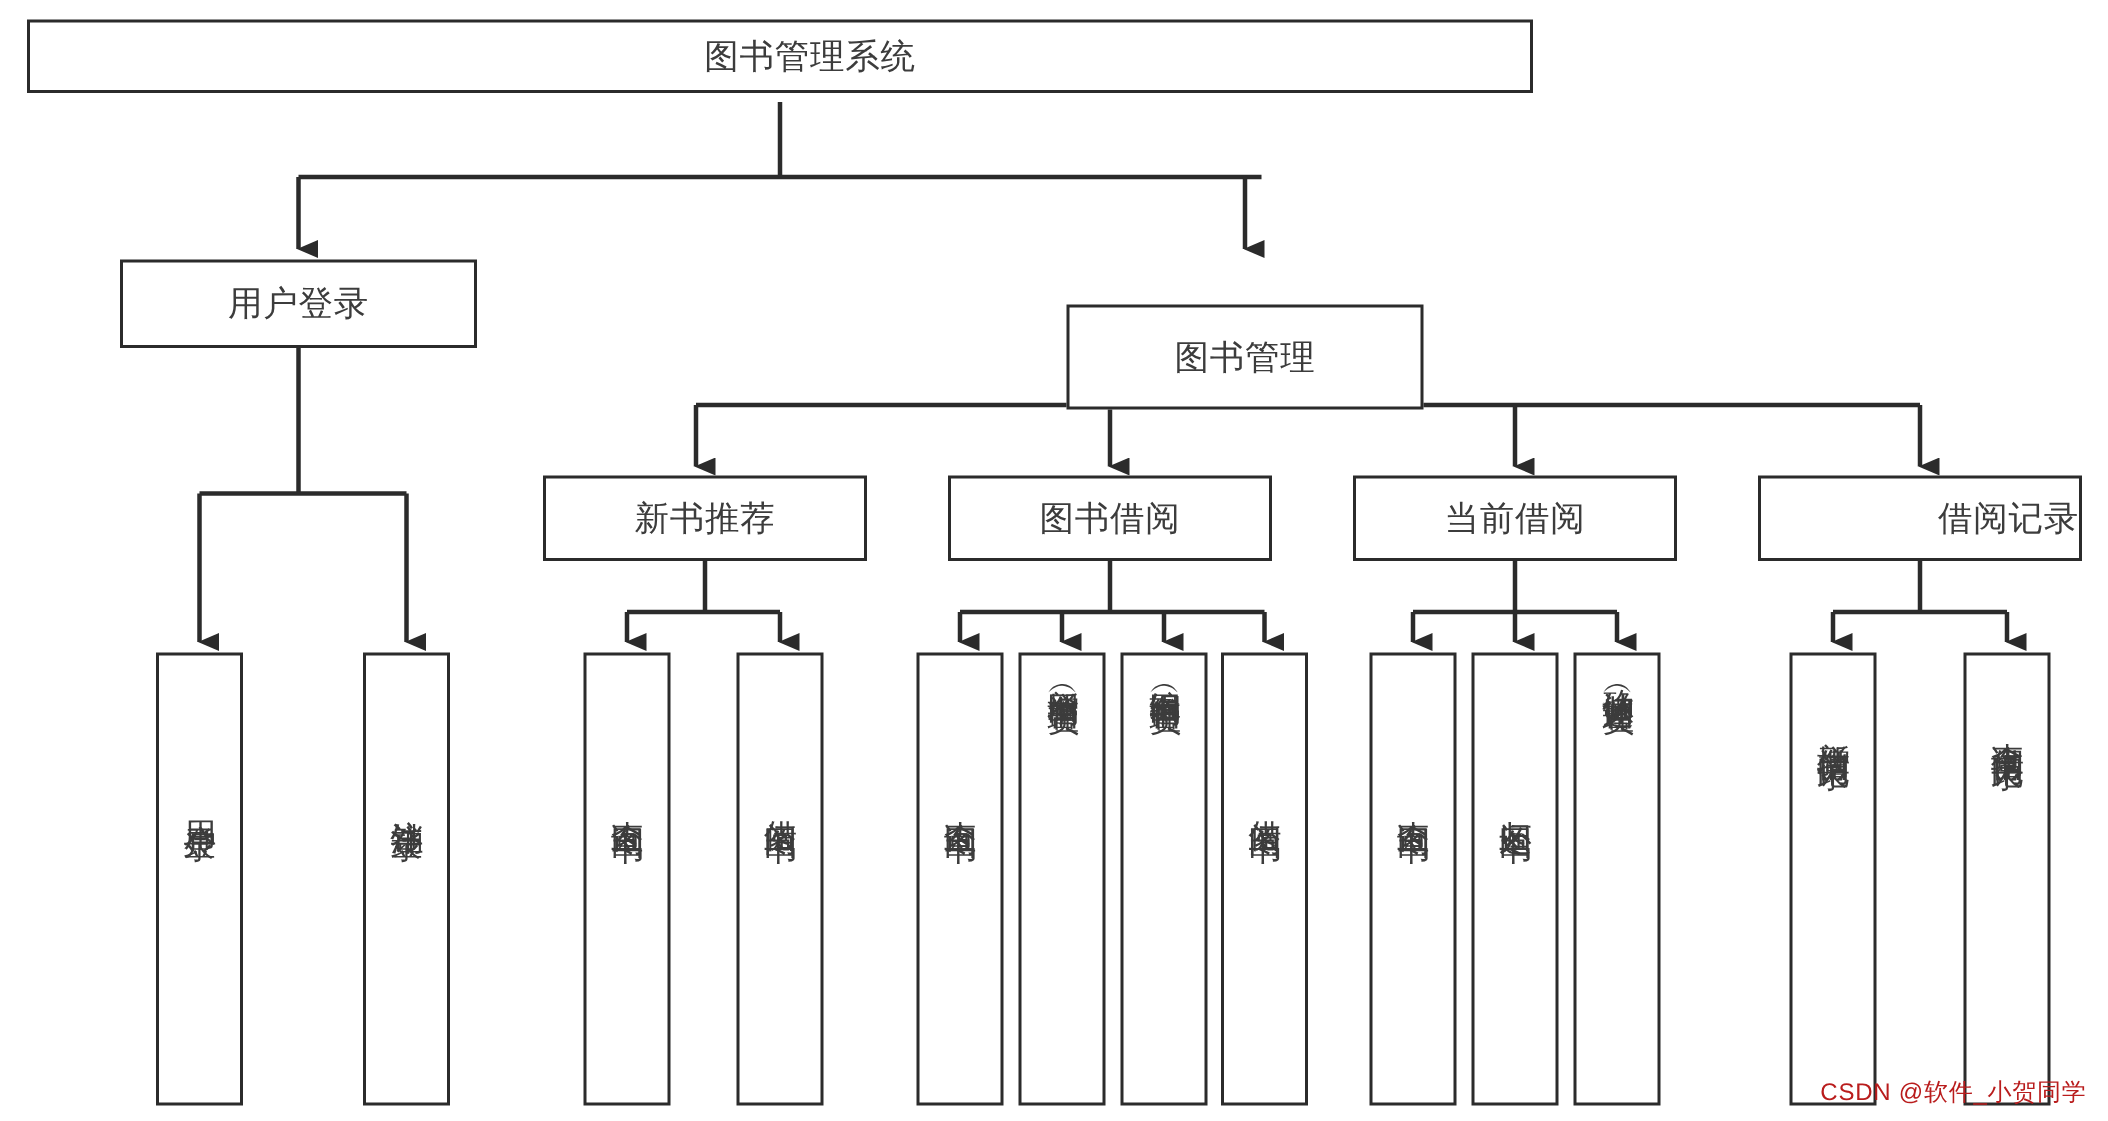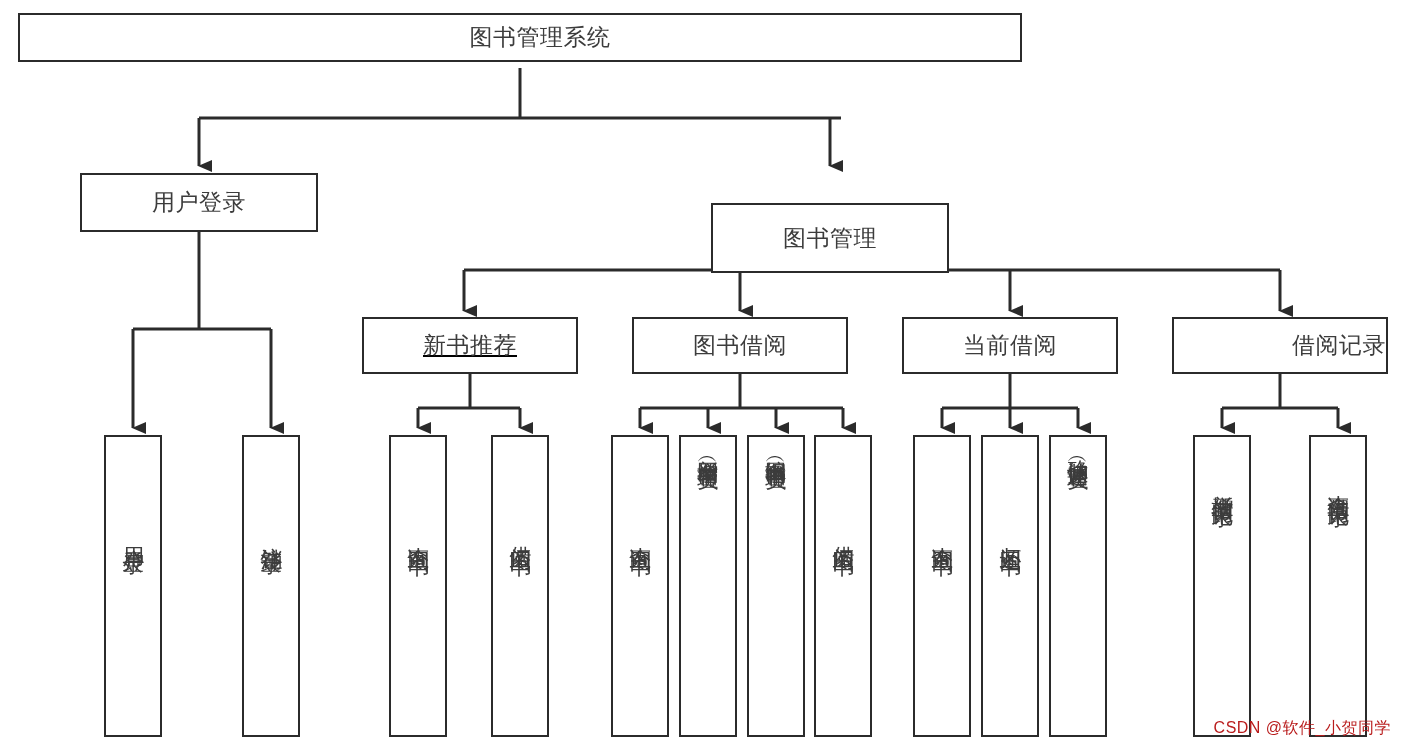--- a/index.html
+++ b/index.html
@@ -138,21 +138,21 @@
     <span class="node-label">图书管理系统</span>
   </div>
 
   <div class="node horiz" style="left:80px; top:173px; width:238px; height:59px;">
     <span class="node-label">用户登录</span>
   </div>
   <div class="node horiz" style="left:711px; top:173px; width:238px; height:70px;margin-top:30px;">
     <span class="node-label">图书管理</span>
   </div>
 
-  <div class="node horiz" style="left:362px; top:317px; width:216px; height:57px;text-decoration:underline;">
+  <div class="node horiz" style="left:362px; top:317px; width:216px; height:57px;">
     <span class="node-label">新书推荐</span>
   </div>
   <div class="node horiz" style="left:902px; top:317px; width:216px; height:57px;">
     <span class="node-label">当前借阅</span>
   </div>
   <div class="node horiz" style="left:632px; top:317px; width:216px; height:57px;">
     <span class="node-label">图书借阅</span>
   </div>
   <div class="node horiz" style="left:1172px; top:317px; width:216px; height:57px;justify-content:flex-end;">
     <span class="node-label">借阅记录</span>

